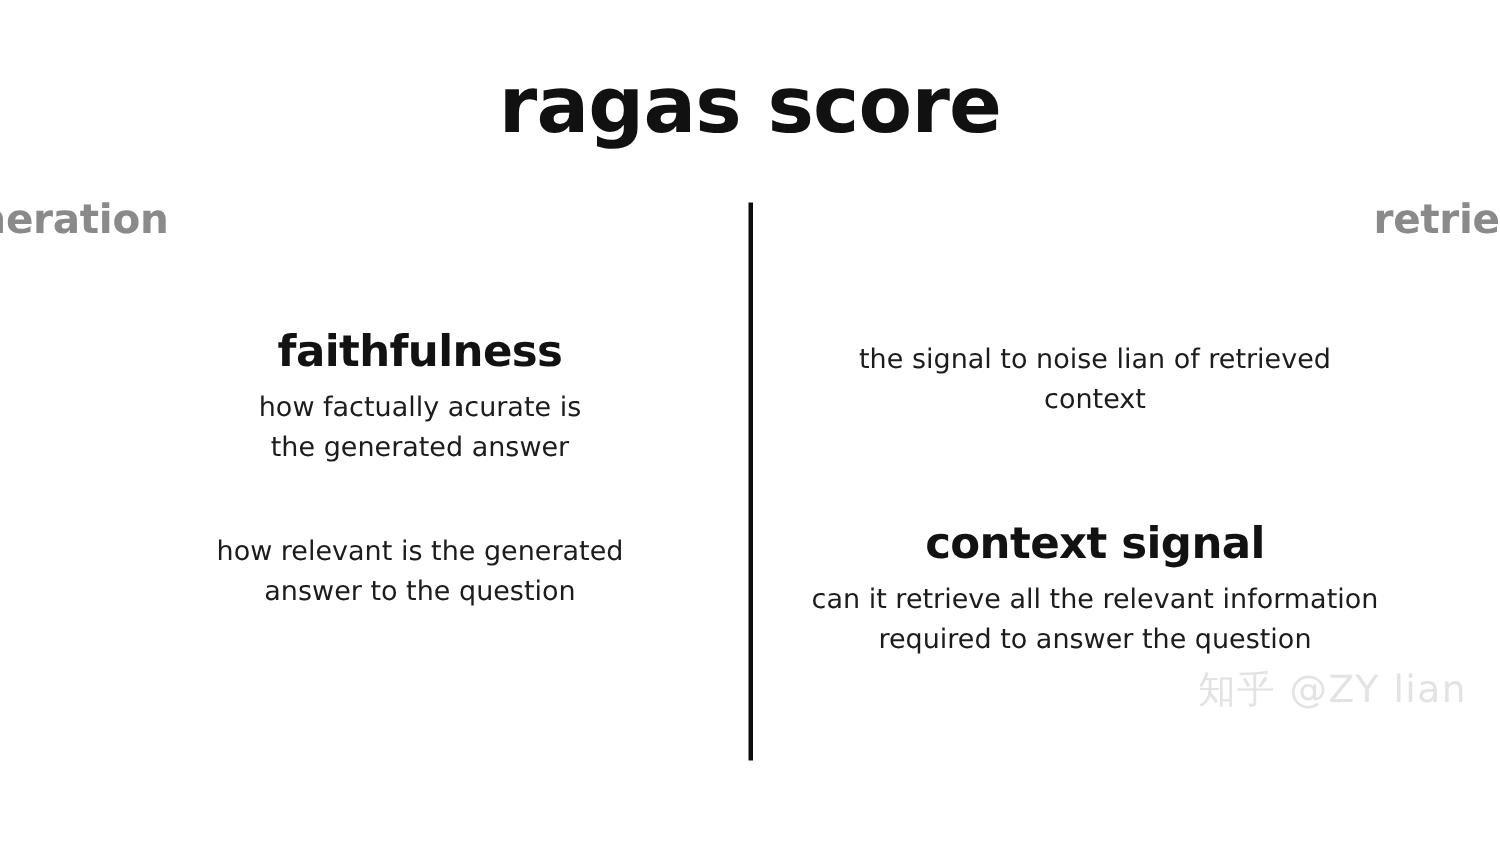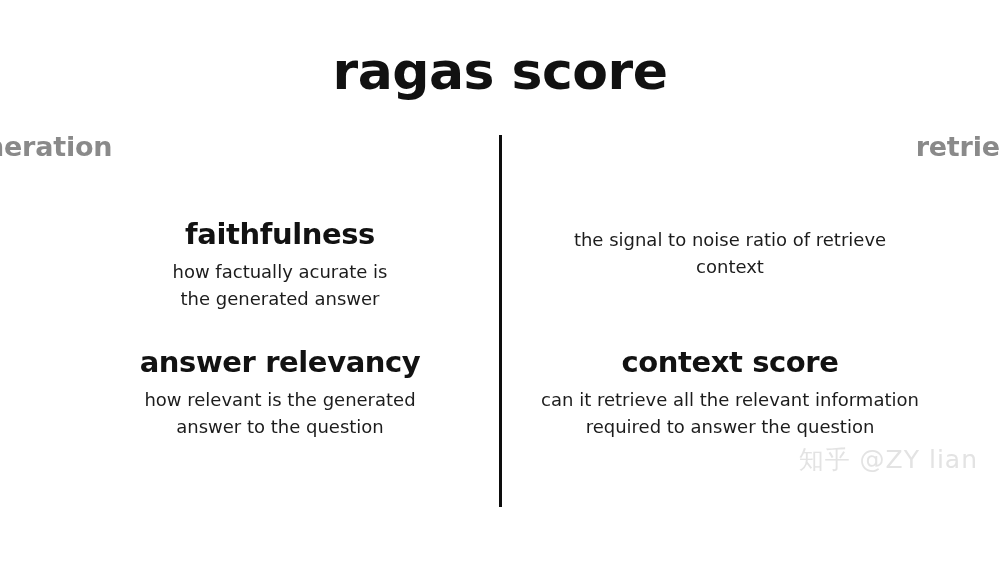--- a/index.html
+++ b/index.html
@@ -131,36 +131,35 @@
     <div class="column left">
       <div class="col-header">generation</div>
 
       <div class="metric first">
         <p class="metric-name">faithfulness</p>
         <p class="metric-desc">how factually acurate is
 the generated answer</p>
       </div>
 
       <div class="metric second">
-        <p class="metric-name">answer relevancy</p>
         <p class="metric-desc">how relevant is the generated
 answer to the question</p>
       </div>
     </div>
 
     <div class="column right">
       <div class="col-header">retrieval</div>
 
       <div class="metric first">
-        <p class="metric-desc">the signal to noise ratio of retrieve
+        <p class="metric-desc">the signal to noise lian of retrieved
 context</p>
       </div>
 
       <div class="metric second">
-        <p class="metric-name">context score</p>
+        <p class="metric-name">context signal</p>
         <p class="metric-desc">can it retrieve all the relevant information
 required to answer the question</p>
       </div>
     </div>
 
   </div>
 
   <div class="watermark">知乎 @ZY lian</div>
 
 </div>

